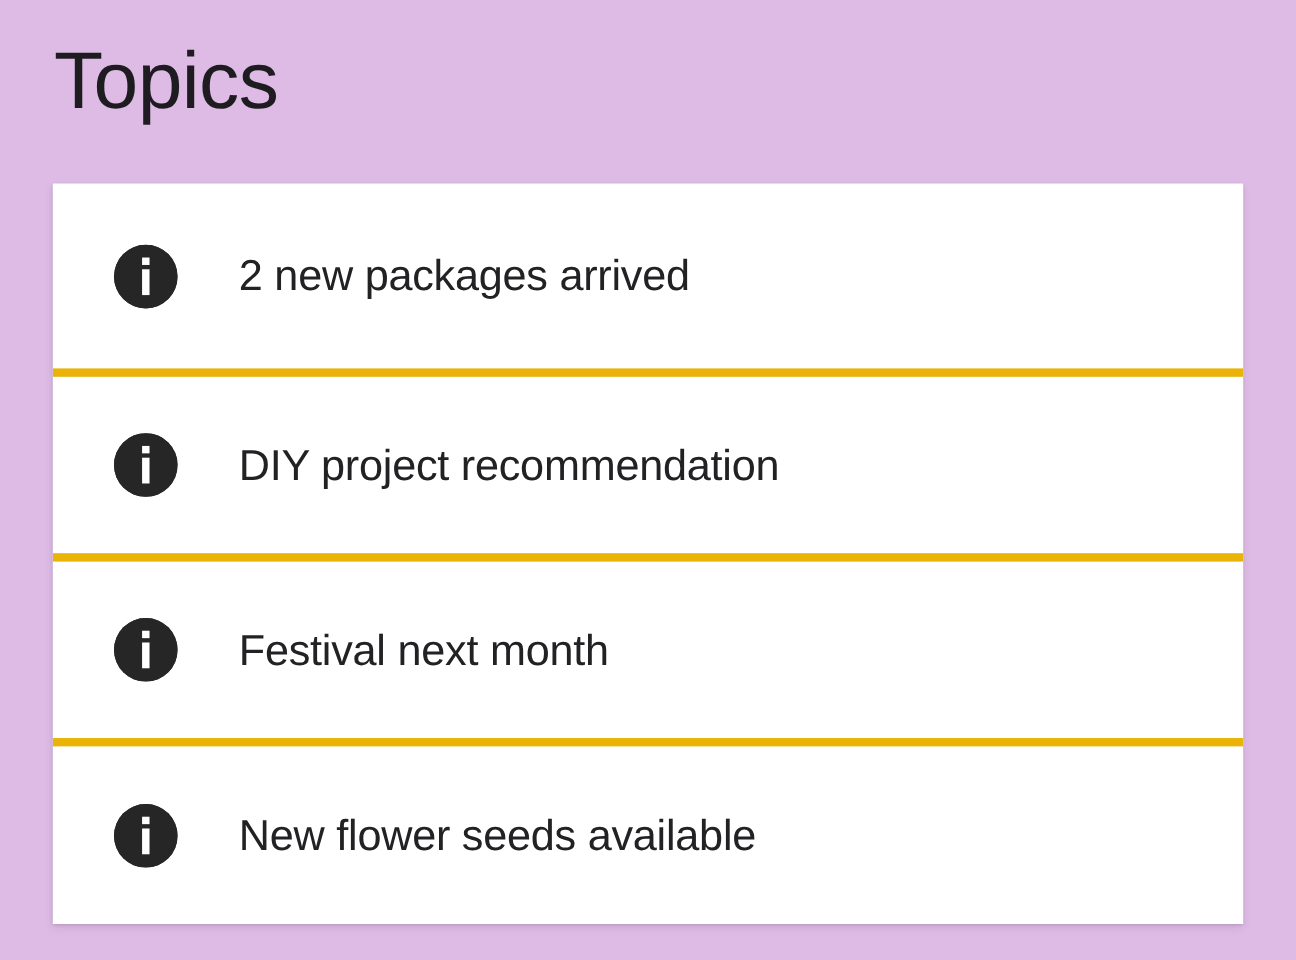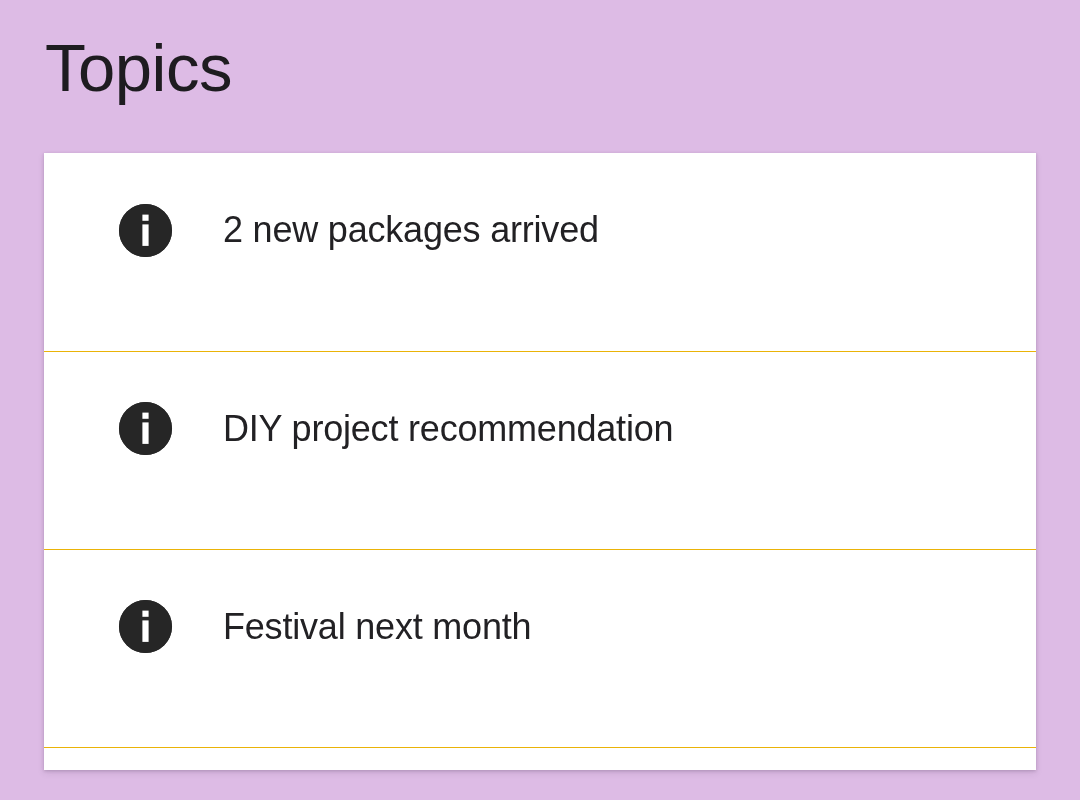--- a/index.html
+++ b/index.html
@@ -52,27 +52,26 @@
   .topic-list {
     list-style: none;
     display: block;
   }
 
   .topic-row {
     position: relative;
     height: 154px;
     display: flex;
     align-items: center;
-    padding-left: 75px;
+    padding-left: 51px;
     background: #ffffff;
   }
 
   .topic-row + .topic-row {
-    border-top: 1px solid #eab308;
-    margin-top: 44px;
+    border-top: 7px solid #eab308;
   }
 
   .topic-row:last-child {
     height: 155px;
   }
 
   
   .info-icon {
     flex: 0 0 auto;
     width: 53px;
@@ -145,18 +144,19 @@
       </li>
 
       <li class="topic-row">
         <span class="info-icon">
           <svg viewBox="0 0 53 53" aria-hidden="true">
             <circle cx="26.5" cy="26.5" r="26.5" fill="#262626"></circle>
             <rect x="23.4" y="10.6" width="6.2" height="6.2" fill="#ffffff"></rect>
             <rect x="23.4" y="20.4" width="6.2" height="21.5" fill="#ffffff"></rect>
           </svg>
         </span>
+        <span class="topic-label">New flower seeds available</span>
       </li>
 
     </ul>
   </div>
 
 </div>
 
 </body></html>

